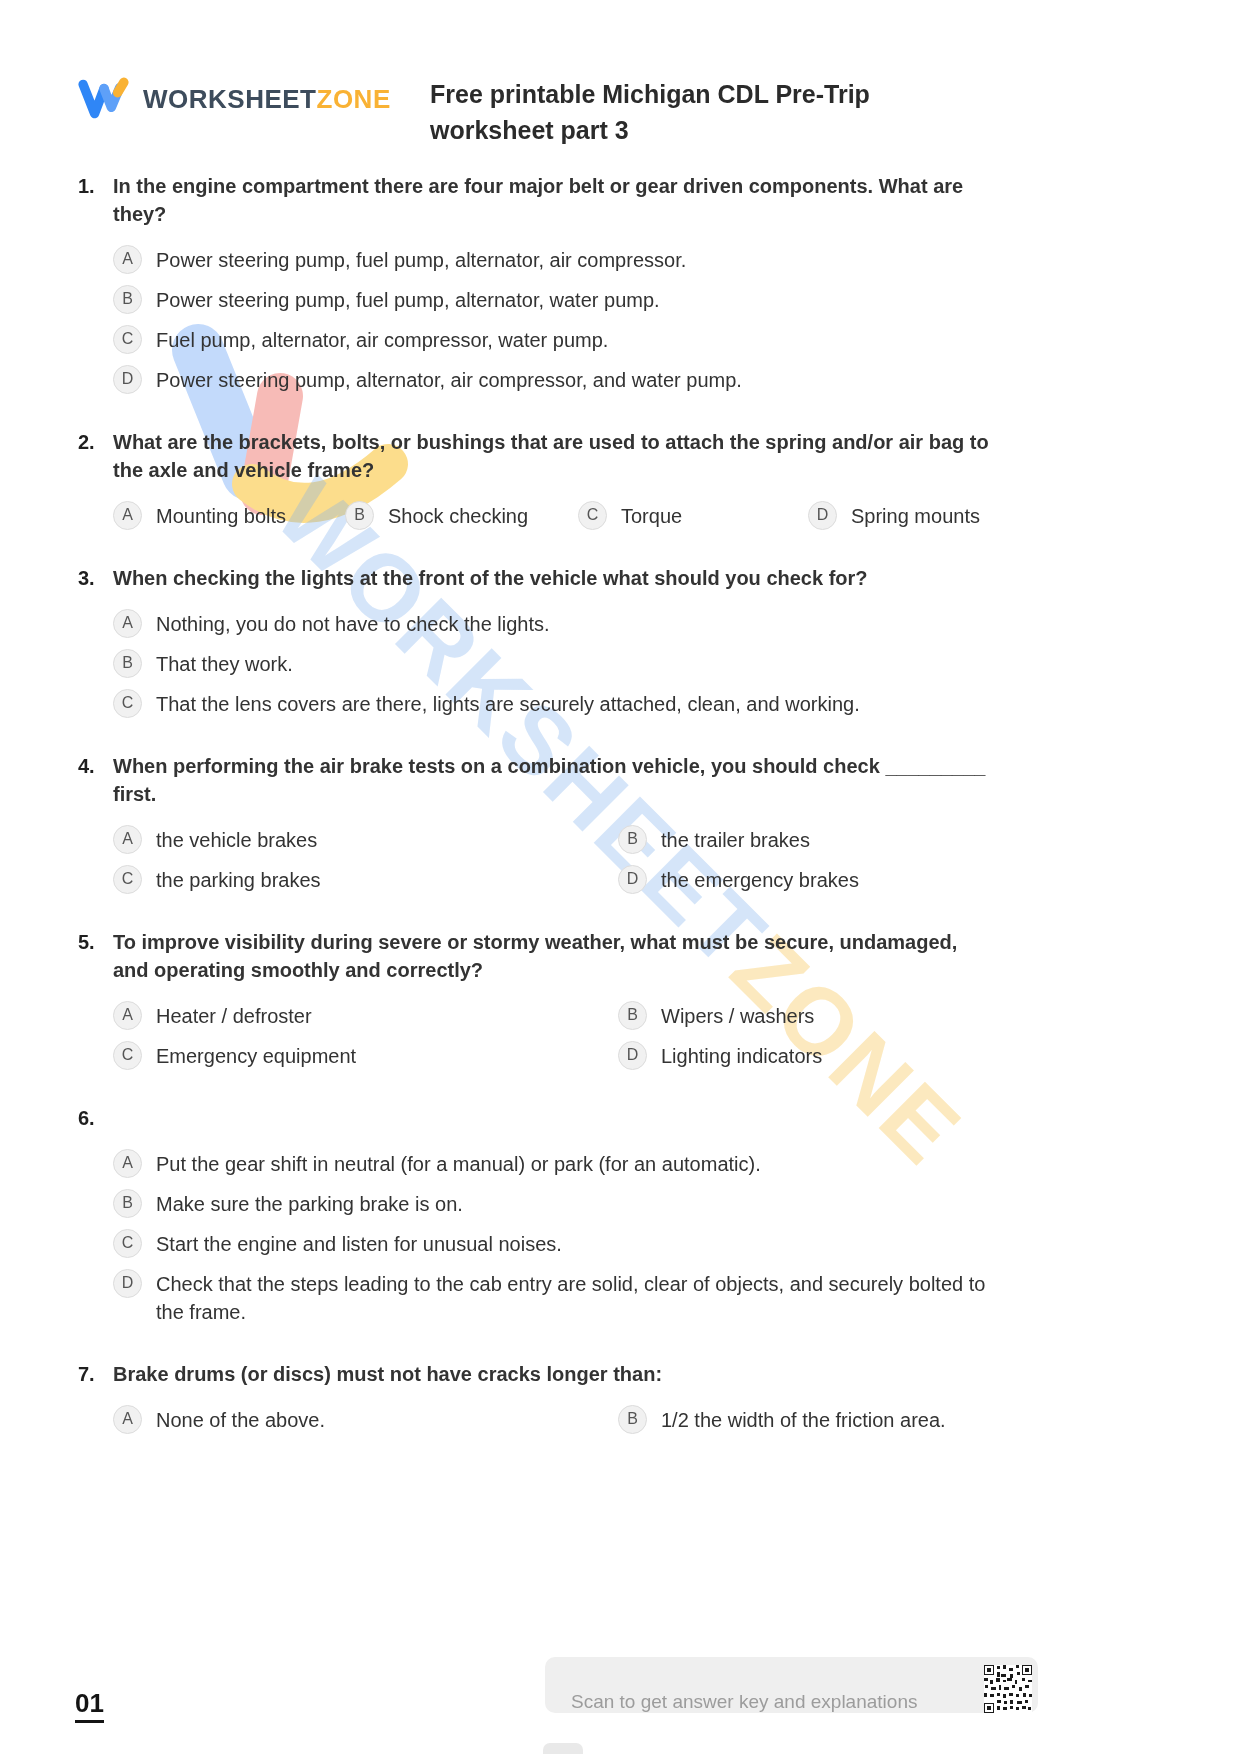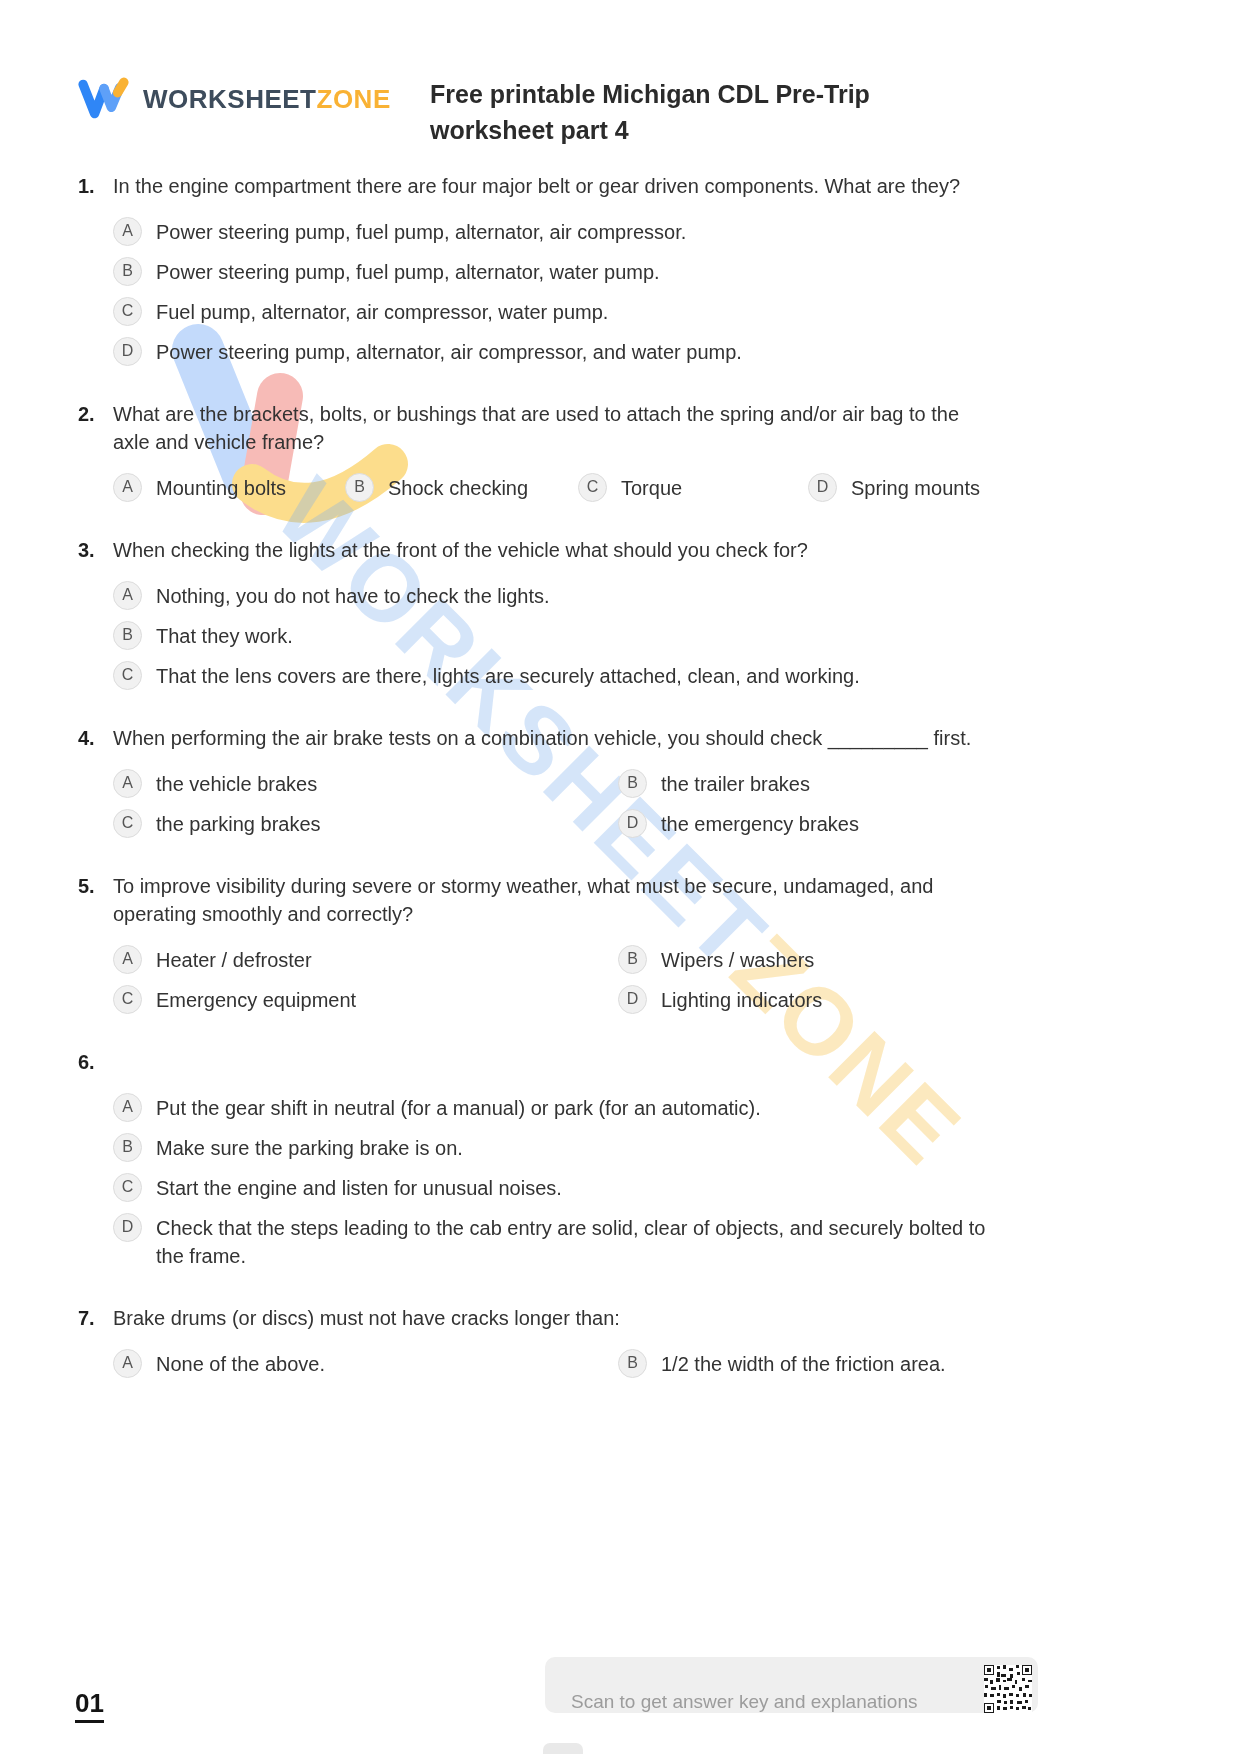--- a/index.html
+++ b/index.html
@@ -31,21 +31,21 @@
   .title {
     position:absolute; left:430px; top:76px; width:580px; z-index:3;
     font-size:25px; font-weight:bold; color:#2b2b2b; line-height:1.45;
   }
 
   
   .content { position:absolute; left:78px; top:172px; width:962px; z-index:2; }
   .question { margin-bottom:34px; }
   .q-head { display:flex; font-size:20px; line-height:1.4; color:#333; margin-bottom:18px; }
   .q-num { width:35px; flex:none; font-weight:bold; color:#1f1f1f; }
-  .q-text { max-width:885px; }
+  .q-text { max-width:885px;font-weight:bold; }
   .opts { display:grid; row-gap:12px; margin-left:35px; }
   .cols-1 { grid-template-columns:1fr; }
   .cols-2 { grid-template-columns:505px 1fr; }
   .cols-4 { grid-template-columns:232px 233px 230px 1fr; }
   .opt { display:flex; align-items:flex-start; font-size:20px; line-height:1.4; color:#333; }
   .badge {
     width:29px; height:29px; flex:none; margin-right:14px; margin-top:-1px;
     border-radius:50%; background:#f1f1f1; border:1px solid #dcdcdc;
     display:inline-flex; align-items:center; justify-content:center;
     font-size:16px; color:#555;
@@ -90,21 +90,21 @@
     <path d="M26 12 L33 30 L41 11" fill="none" stroke="#5ea0f8" stroke-width="9" stroke-linecap="round" stroke-linejoin="round"></path>
     <path d="M39 16 L45 6" fill="none" stroke="#f9b234" stroke-width="9" stroke-linecap="round"></path>
   </svg>
   <div class="brand">
     <span class="p1">WORKSHEET</span><span class="p2">ZONE</span>
   </div>
 </div>
 
 <div class="title">
   <div>Free printable Michigan CDL Pre-Trip</div>
-  <div>worksheet part 4</div>
+  <div>worksheet part 3</div>
 </div>
 
 <main class="content" id="questions">
     <section class="question">
       <div class="q-head">
         <div class="q-num">1.</div>
         <div class="q-text">In the engine compartment there are four major belt or gear driven components. What are they?</div>
       </div>
       <div class="opts cols-1">
         <div class="opt">

